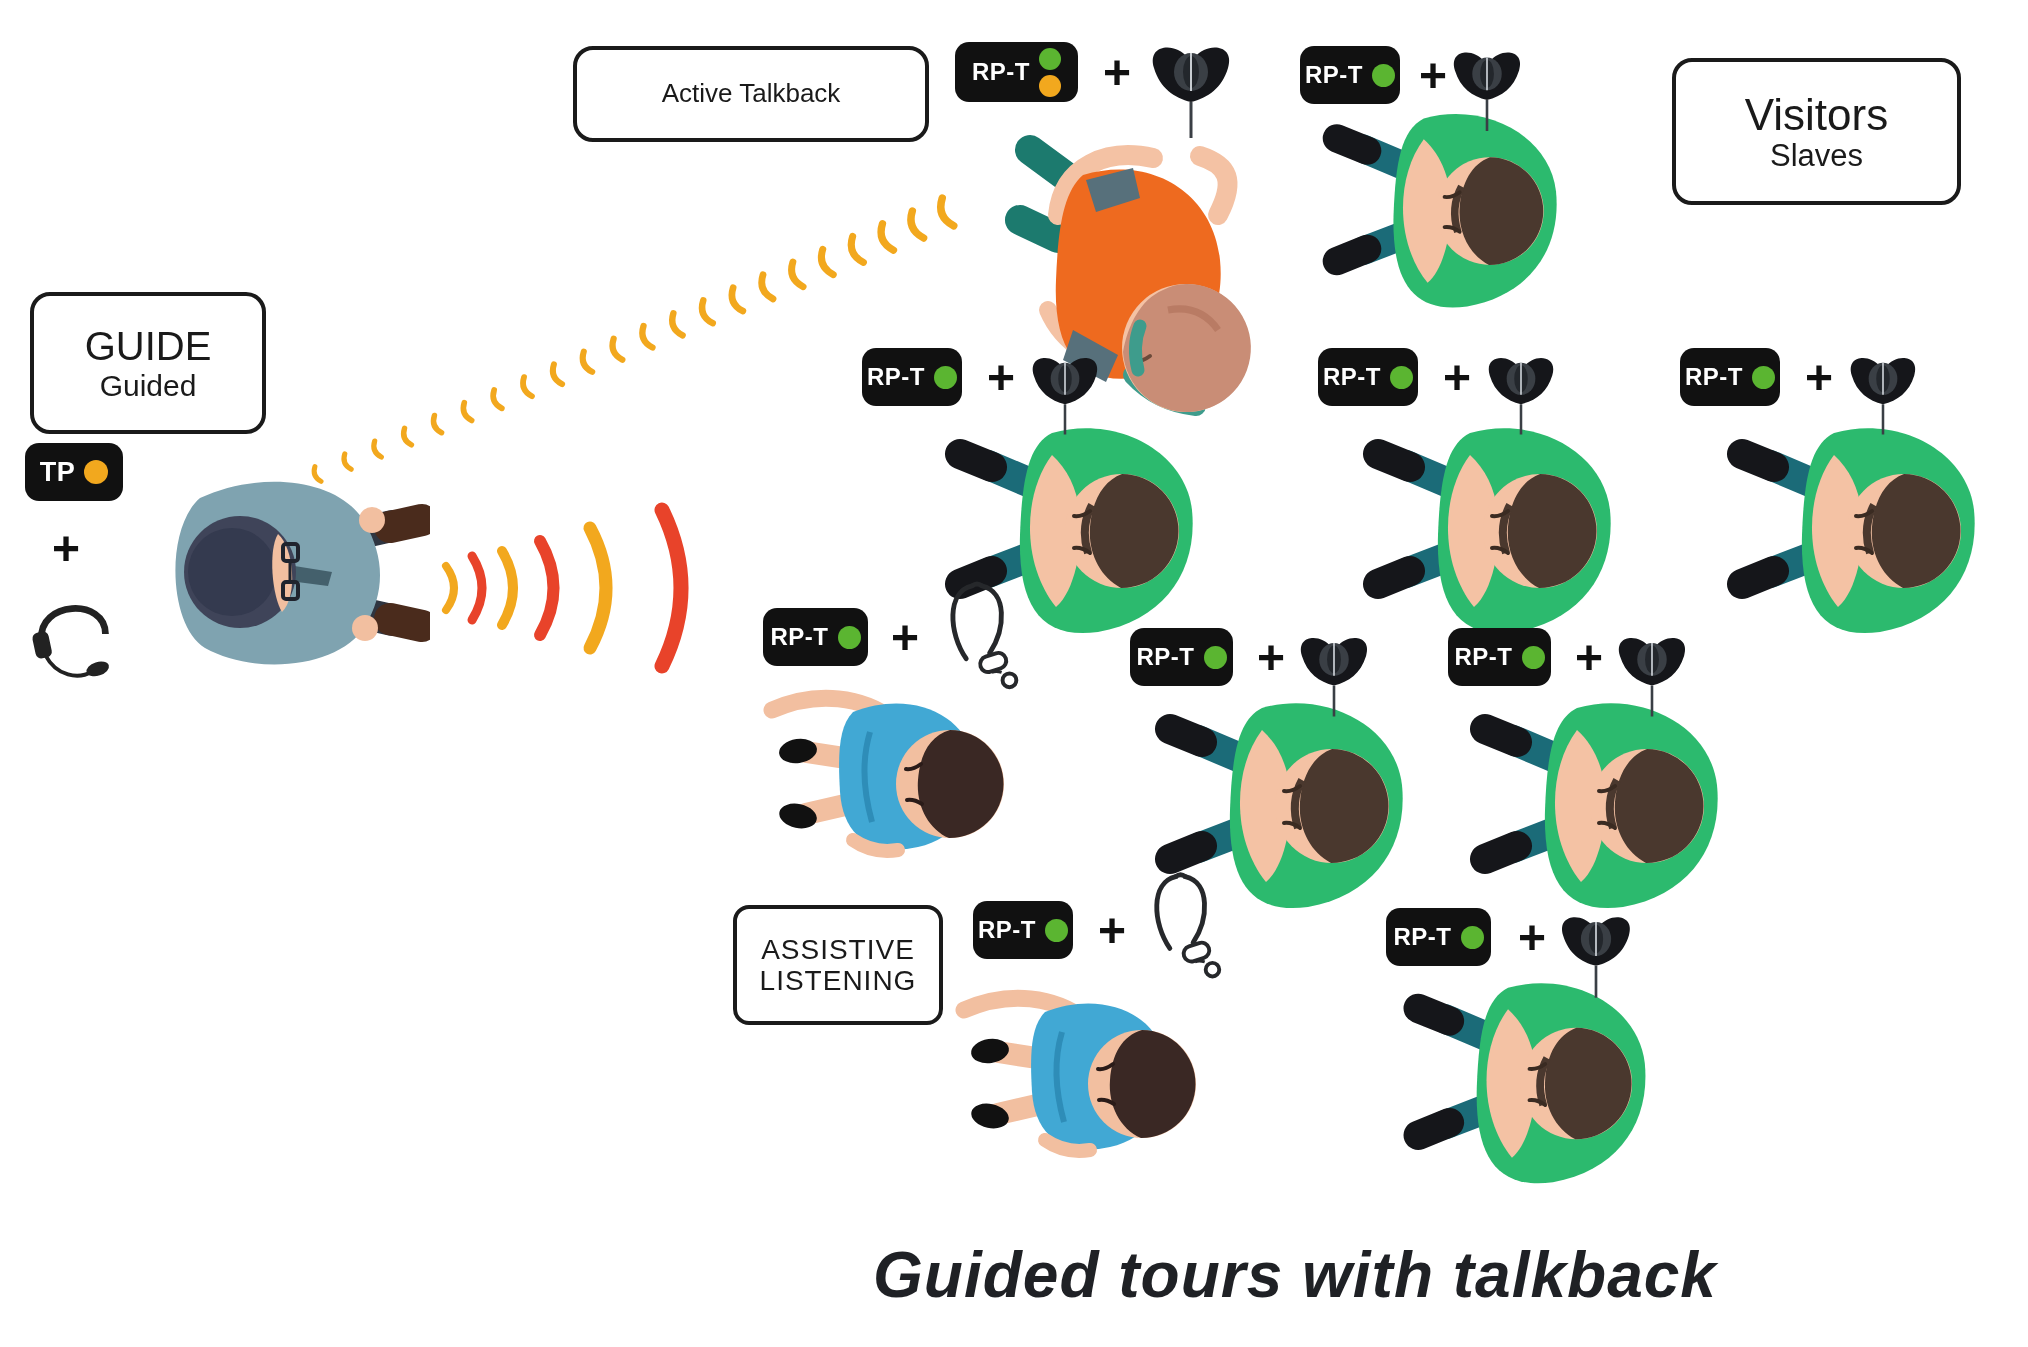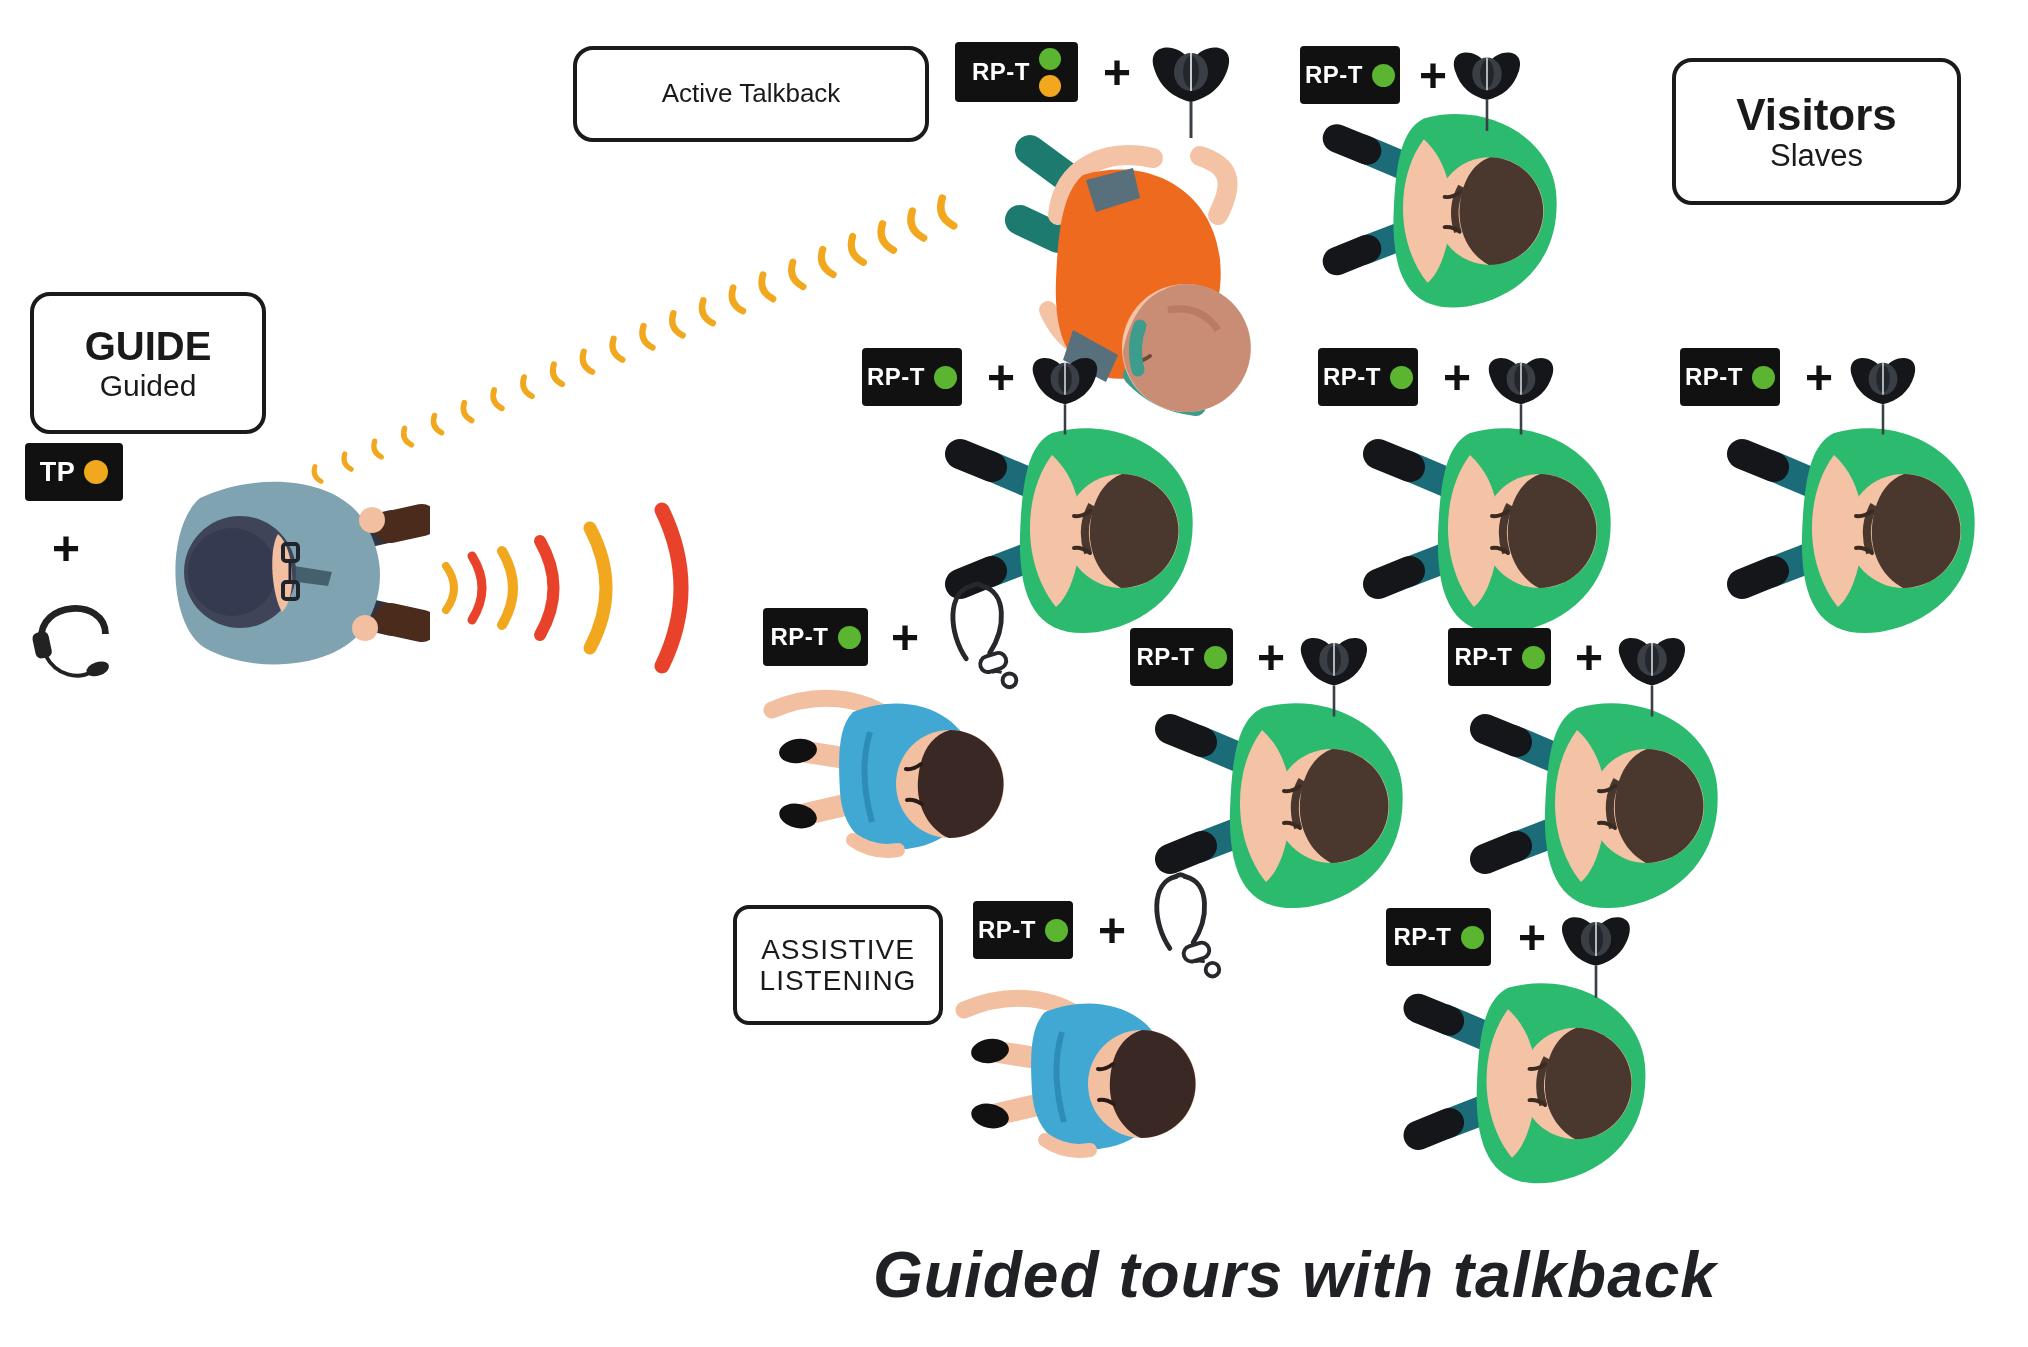--- a/index.html
+++ b/index.html
@@ -3,22 +3,22 @@
 <meta charset="utf-8">
 <style>
   html,body{margin:0;padding:0;background:#ffffff;}
   .canvas{position:relative;width:2028px;height:1347px;background:#ffffff;overflow:hidden;
           font-family:"Liberation Sans",sans-serif;}
   .abs{position:absolute;}
   svg.layer{position:absolute;left:0;top:0;width:2028px;height:1347px;pointer-events:none;}
   .label-box{position:absolute;border:4px solid #1a1a1a;border-radius:20px;background:#fff;
              display:flex;flex-direction:column;align-items:center;justify-content:center;
              color:#1a1a1a;text-align:center;line-height:1.12;}
-  .label-box .t1{font-weight:bold;}
-  .badge{position:absolute;background:#111111;border-radius:4px;color:#ffffff;
+  .label-box .t1{font-weight:normal;}
+  .badge{position:absolute;background:#111111;border-radius:14px;color:#ffffff;
          display:flex;align-items:center;justify-content:center;gap:9px;
          font-weight:bold;letter-spacing:0.5px;}
   .dot{border-radius:50%;display:inline-block;}
   .dot-green{background:#5BB531;}
   .dot-yellow{background:#F2A81E;}
   .dotcol{display:flex;flex-direction:column;gap:5px;}
   .plus{position:absolute;color:#111;font-weight:800;font-size:48px;line-height:1;
         transform:translate(-50%,-50%);}
   .caption{position:absolute;left:760px;top:1238px;width:1070px;text-align:center;
            font-style:italic;font-weight:700;font-size:64px;color:#1f2125;letter-spacing:1px;}

